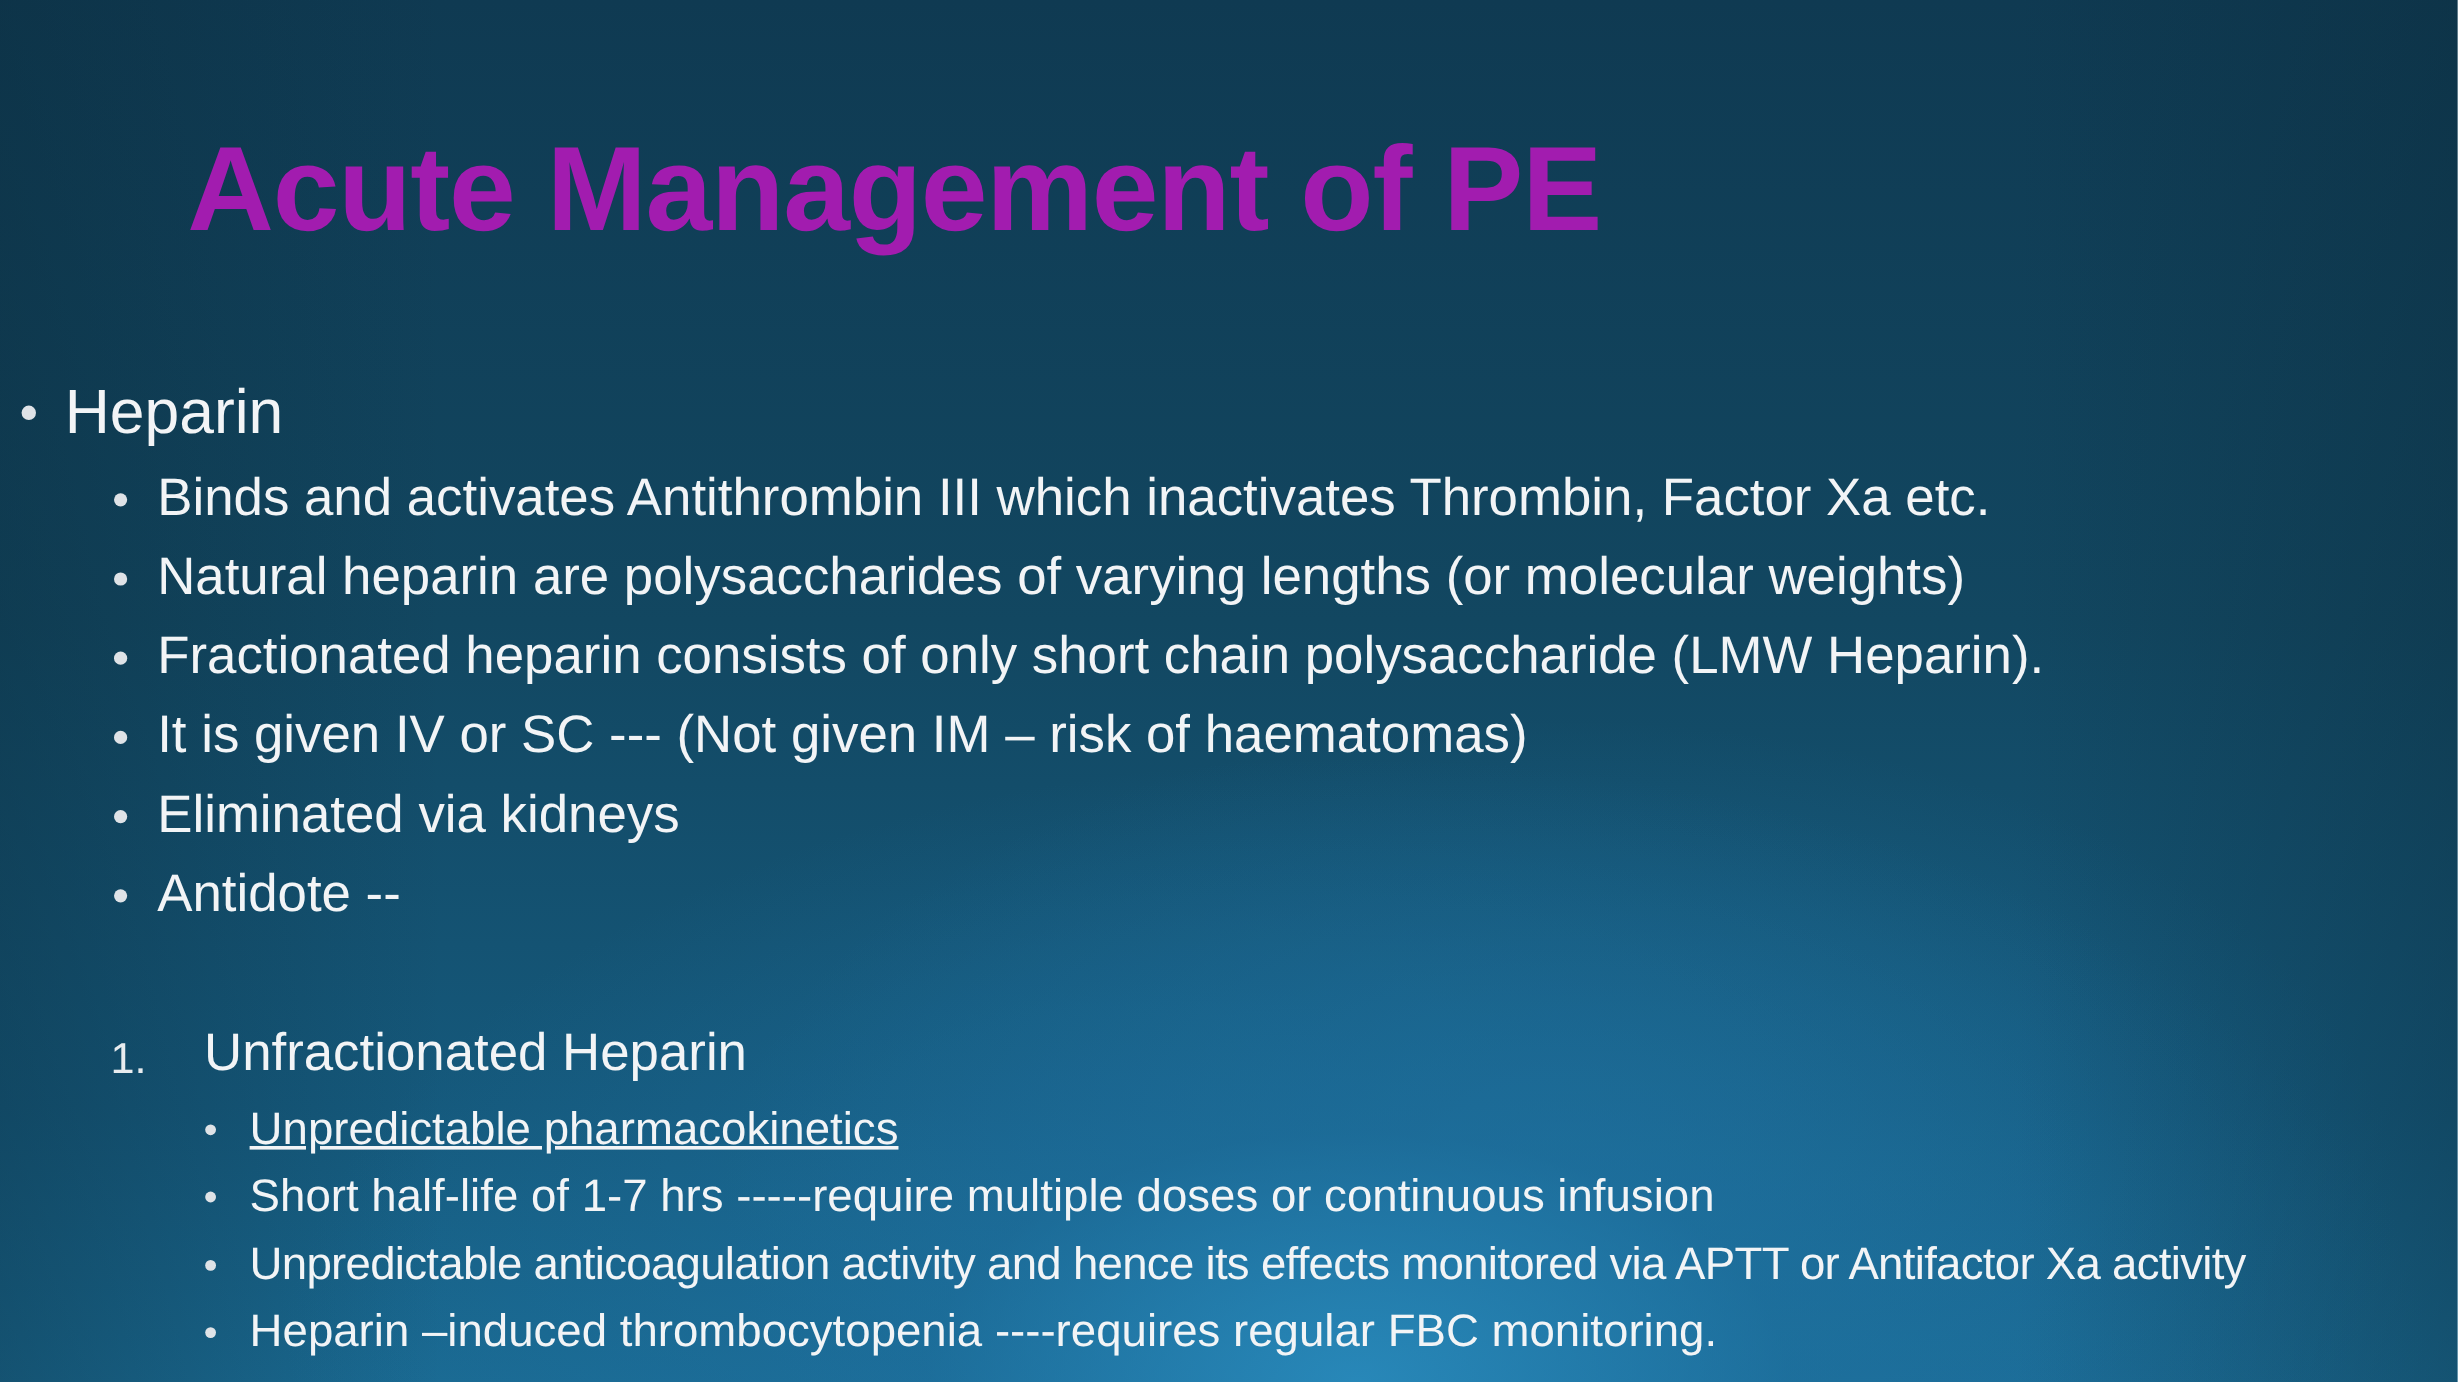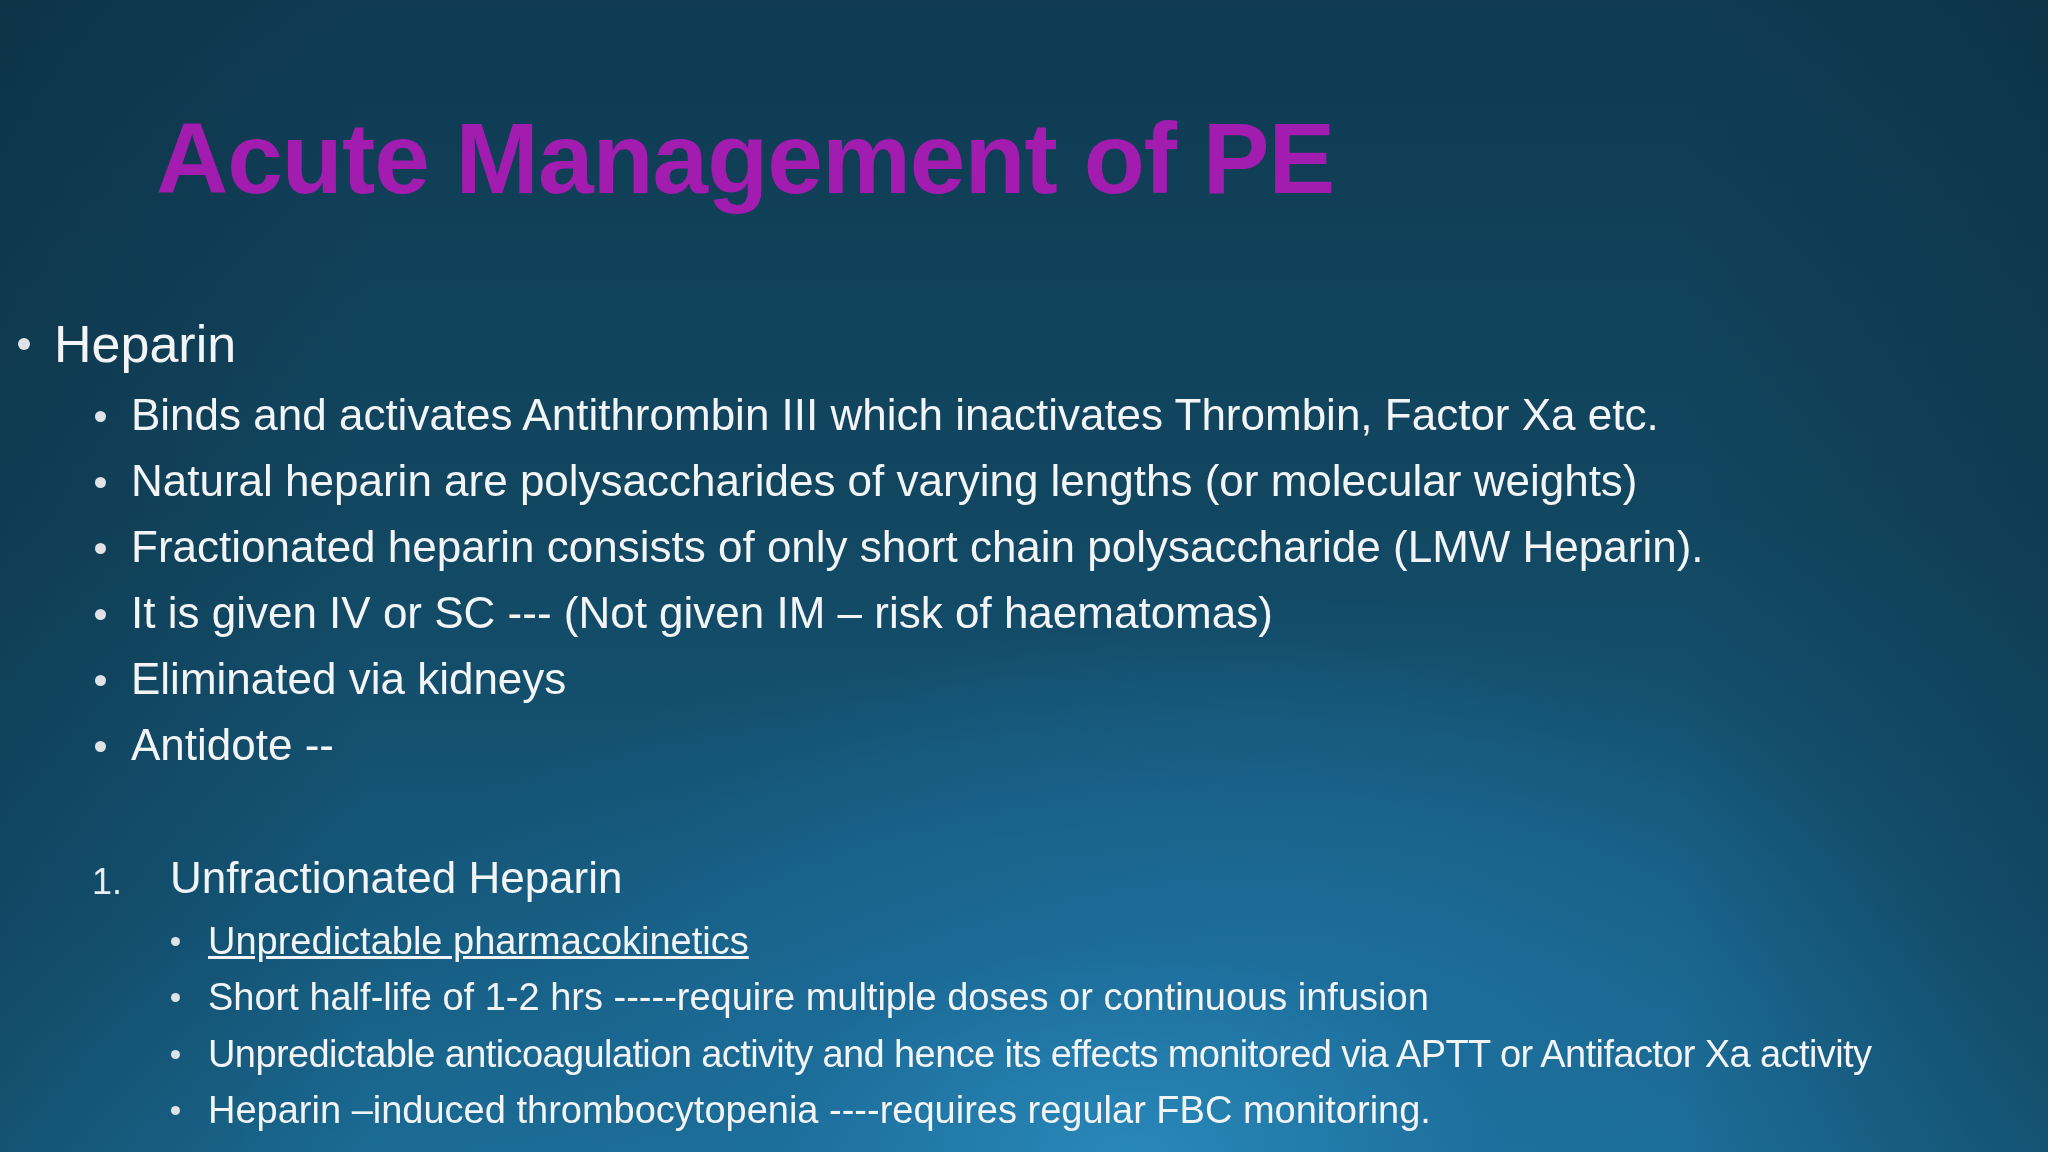--- a/index.html
+++ b/index.html
@@ -112,21 +112,21 @@
     <span class="num" style="left:92px; top:8px;">1.</span>
     <span class="text" style="left:170px; top:0;">Unfractionated Heparin</span>
   </div>
 
   <div class="row l3" style="top:922px; left:0;">
     <span class="bullet" style="left:171px; top:15px;"></span>
     <span class="text" style="left:208px; top:0;text-decoration:underline;">Unpredictable pharmacokinetics</span>
   </div>
   <div class="row l3" style="top:978px; left:0;">
     <span class="bullet" style="left:171px; top:15px;"></span>
-    <span class="text" style="left:208px; top:0;">Short half-life of 1-2 hrs -----require multiple doses or continuous infusion</span>
+    <span class="text" style="left:208px; top:0;">Short half-life of 1-7 hrs -----require multiple doses or continuous infusion</span>
   </div>
   <div class="row l3" style="top:1035px; left:0;">
     <span class="bullet" style="left:171px; top:15px;"></span>
     <span class="text" style="left:208px; top:0; letter-spacing:-0.6px;">Unpredictable anticoagulation activity and hence its effects monitored via APTT or Antifactor Xa activity</span>
   </div>
   <div class="row l3" style="top:1091px; left:0;">
     <span class="bullet" style="left:171px; top:15px;"></span>
     <span class="text" style="left:208px; top:0;">Heparin –induced thrombocytopenia ----requires regular FBC monitoring.</span>
   </div>
 

